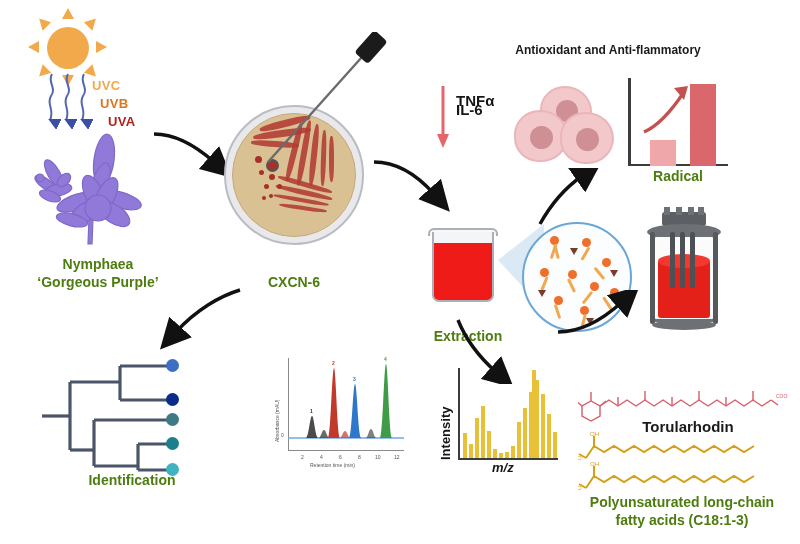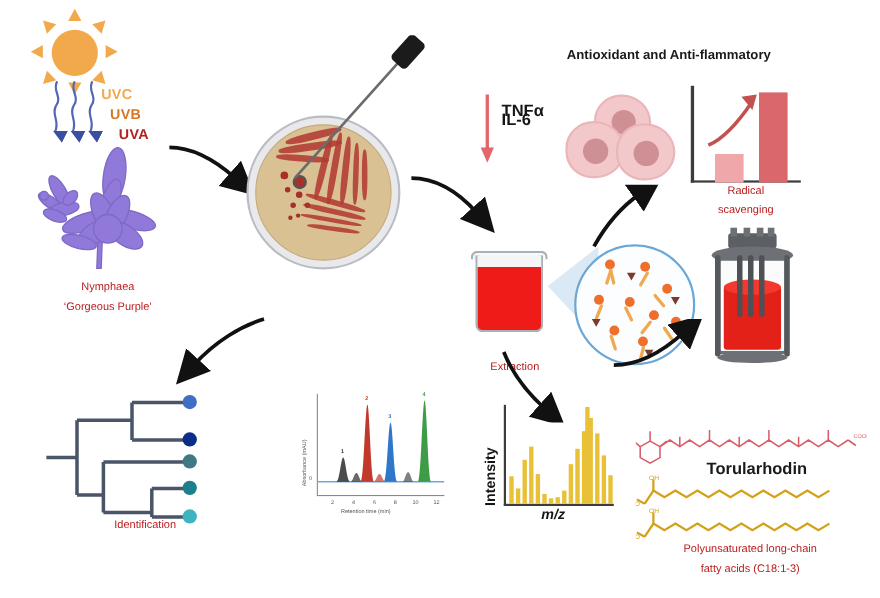--- a/index.html
+++ b/index.html
@@ -10,21 +10,21 @@
   .lbl{font-weight:bold;color:#1a1a1a;text-align:center;line-height:1.15;}
 
   
   .sun-core{width:42px;height:42px;border-radius:50%;background:#F2A94B;}
   .ray{position:absolute;width:0;height:0;border-style:solid;}
 
   
   .uv{font-weight:bold;font-size:13px;letter-spacing:.3px;}
 
   
-  .cap{font-size:10px;font-weight:normal;color:#b91c1c;}
+  .cap{font-size:14px;font-weight:bold;color:#4d7c0f;}
 
   
   .petri-rim{width:140px;height:140px;border-radius:50%;
      background:#e9e9ec;border:2px solid #b9bcc4;box-sizing:border-box;}
   .petri-agar{position:absolute;left:8px;top:8px;width:124px;height:124px;
      border-radius:50%;background:#d9c193;border:1px solid #c3ab7d;box-sizing:border-box;
      overflow:hidden;}
   .streak{position:absolute;background:#b23a34;border-radius:40%;opacity:.88;}
   .colony{position:absolute;border-radius:50%;background:#a8302b;}
 
@@ -159,20 +159,21 @@
     </div>
 
     <div class="abs" style="left:42px;top:54px;width:13px;height:13px;border-radius:50%;border:2px solid #555;box-sizing:border-box;background:#a8302b;"></div>
   </div>
 
   <svg class="abs" style="left:262px;top:32px;" width="140" height="140" viewBox="0 0 140 140">
     <line x1="6" y1="130" x2="108" y2="16" stroke="#6b6b6b" stroke-width="2.4"></line>
     <rect x="100" y="0" width="18" height="30" rx="4" fill="#1b1b1b" transform="rotate(42 109 15)"></rect>
   </svg>
 
+  <div class="abs lbl cap" style="left:208px;top:274px;width:172px;">CXCN-6</div>
 
   <svg class="abs" style="left:372px;top:158px;" width="82" height="58" viewBox="0 0 82 58">
     <defs>
         <marker id="ah2" markerWidth="9" markerHeight="9" refX="2" refY="4.5" orient="auto">
       <path d="M0,0 L9,4.5 L0,9 Z" fill="#111"></path>
         </marker>
       </defs>
     <path d="M2,4 C26,4 46,18 62,36" stroke="#111" stroke-width="3.4" fill="none" marker-end="url(#ah2)"></path>
   </svg>
 
@@ -279,21 +280,20 @@
     <div class="axis-line" style="left:0;top:0;width:2.5px;height:88px;background:#3c3c3c;"></div>
     <div class="axis-line" style="left:0;bottom:0;width:100px;height:2.5px;background:#3c3c3c;"></div>
     <div class="bar" style="left:22px;width:26px;height:26px;background:#EFA7A9;"></div>
     <div class="bar" style="left:62px;width:26px;height:82px;background:#D9676C;"></div>
     <svg class="abs" style="left:14px;top:6px;" width="54" height="52" viewBox="0 0 54 52">
       <path d="M2,48 C16,42 30,26 42,8" stroke="#C2514F" stroke-width="3.2" fill="none"></path>
       <path d="M32,4 L46,2 L42,16 Z" fill="#C2514F"></path>
     </svg>
   </div>
   <div class="abs lbl cap" style="left:608px;top:168px;width:140px;">Radical</div>
-  <div class="abs lbl cap" style="left:608px;top:186px;width:140px;">scavenging</div>
 
   <div class="abs" style="left:636px;top:212px;width:96px;height:126px;">
 
     <div class="abs" style="left:26px;top:0;width:44px;height:14px;background:#5c5f63;border-radius:3px;"></div>
     <div class="abs" style="left:28px;top:-5px;width:6px;height:8px;background:#6d7074;"></div>
     <div class="abs" style="left:40px;top:-5px;width:6px;height:8px;background:#6d7074;"></div>
     <div class="abs" style="left:52px;top:-5px;width:6px;height:8px;background:#6d7074;"></div>
     <div class="abs" style="left:62px;top:-5px;width:6px;height:8px;background:#6d7074;"></div>
     <div class="br-top" style="left:11px;top:12px;"></div>
     <div class="abs" style="left:16px;top:22px;width:64px;height:88px;border:3px solid #6d7074;box-sizing:border-box;border-radius:4px;background:#fbfbfb;"></div>

